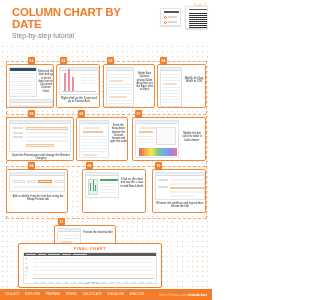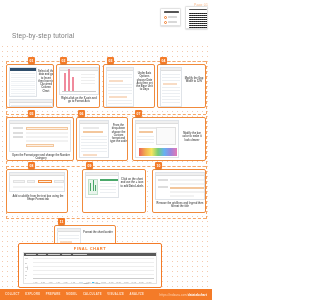--- a/index.html
+++ b/index.html
@@ -147,20 +147,21 @@
   #footer-url .dim { color:#ffd6b9; font-weight:normal; }
 </style>
 </head>
 <body>
 
 <div id="poster">
 
   <div id="dotgrid"></div>
 
   <div id="header">
+    <div id="title">COLUMN CHART BY DATE</div>
     <div id="subtitle">Step-by-step tutorial</div>
     <div id="pagenum">Page 01</div>
 
     <div id="legend-card">
       <div class="bar"></div>
       <div class="legrow" style="top:6.5px">
         <span class="legdot"></span>
         <span class="legline"></span>
       </div>
       <div class="legrow" style="top:11.5px">

